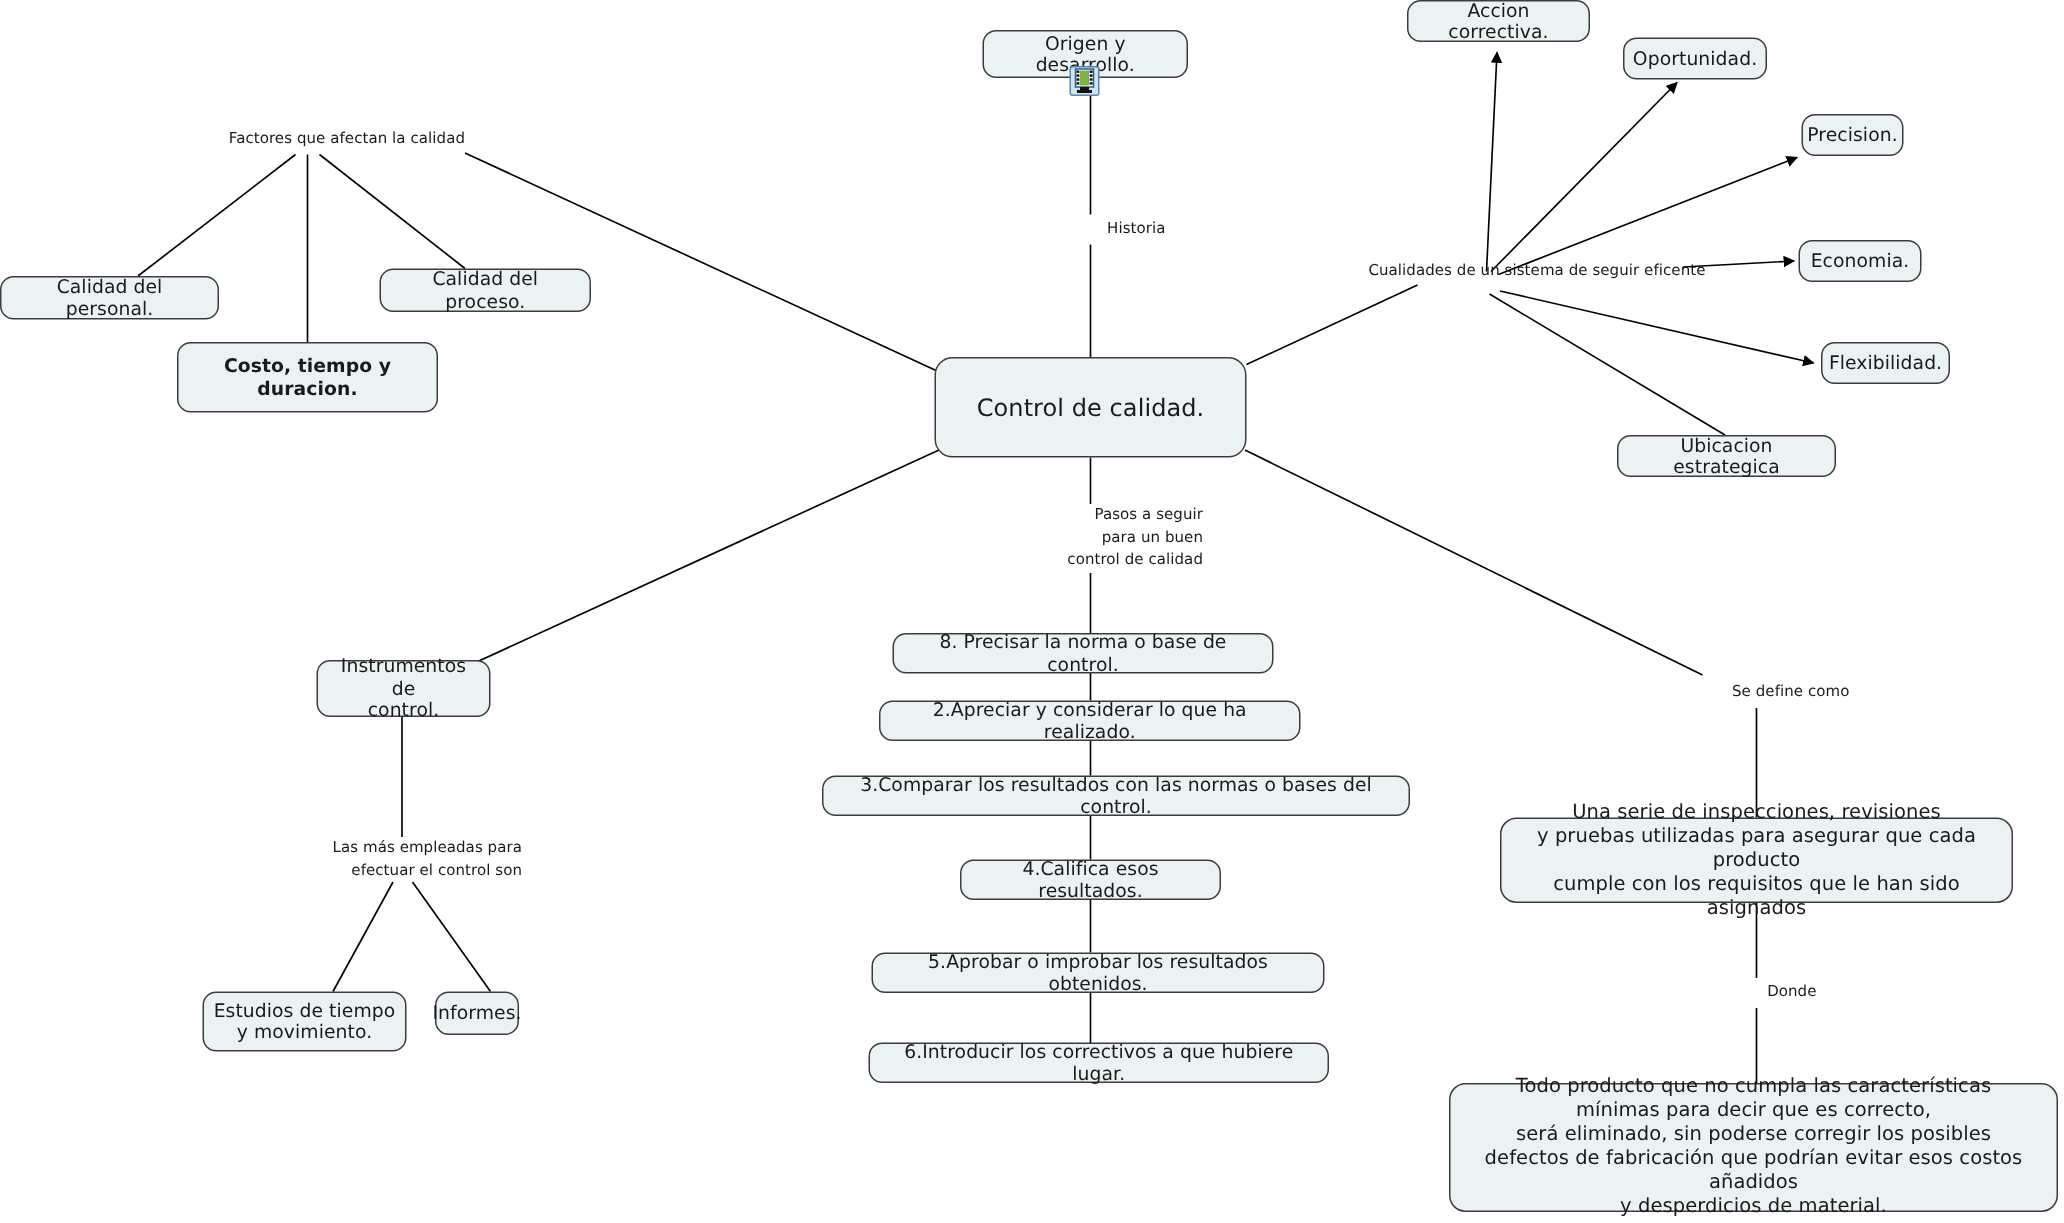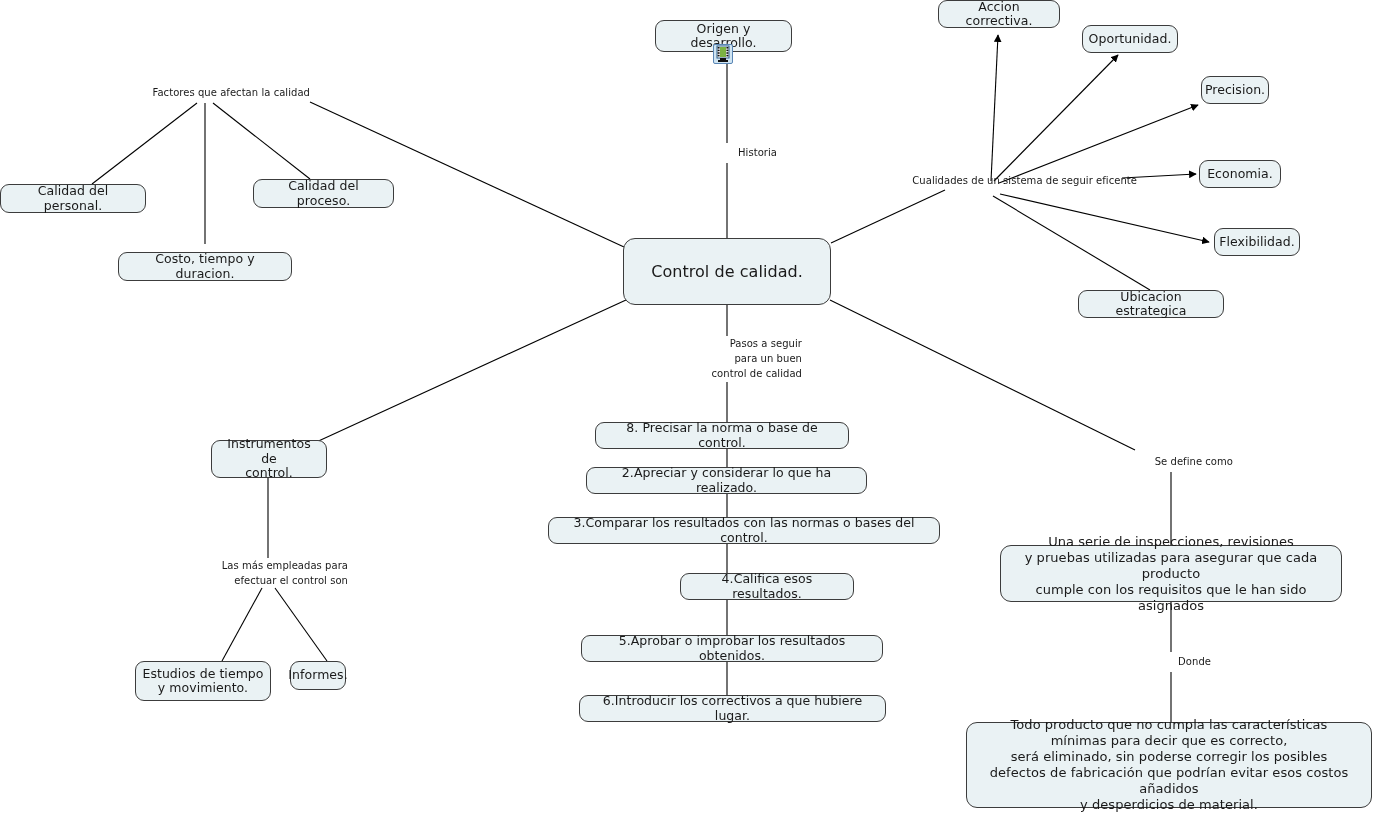--- a/index.html
+++ b/index.html
@@ -151,21 +151,21 @@
       </g>
       <rect x="6" y="13" width="6" height="2" fill="#111111"></rect>
       <rect x="4" y="15" width="10" height="2" fill="#111111"></rect>
     </svg>
   </span>
 
   <div class="linklabel" style="left:100px; top:85px; width:210px;">Factores que afectan la calidad</div>
 
   <div class="node" style="left:0px; top:184px; width:146px; height:29px;">Calidad del personal.</div>
 
-  <div class="node" style="left:118px; top:252px; width:174px; height:29px;">Costo, tiempo y duracion.</div>
+  <div class="node" style="left:118px; top:228px; width:174px; height:47px;font-weight:bold;">Costo, tiempo y duracion.</div>
 
   <div class="node" style="left:253px; top:179px; width:141px; height:29px;">Calidad del proceso.</div>
 
   <div class="linklabel" style="left:845px; top:173px; width:292px;">Cualidades de un sistema de seguir eficente</div>
 
   <div class="node" style="left:938px; top:0px; width:122px; height:28px;">Accion correctiva.</div>
 
   <div class="node" style="left:1082px; top:25px; width:96px; height:28px;">Oportunidad.</div>
 
   <div class="node" style="left:1201px; top:76px; width:68px; height:28px;">Precision.</div>
@@ -179,21 +179,21 @@
   <div class="linklabel" style="left:652px; top:336px; width:150px;">Pasos a seguir
 para un buen
 control de calidad</div>
 
   <div class="node" style="left:595px; top:422px; width:254px; height:27px;">8. Precisar la norma o base de control.</div>
 
   <div class="node" style="left:586px; top:467px; width:281px; height:27px;">2.Apreciar y considerar lo que ha realizado.</div>
 
   <div class="node" style="left:548px; top:517px; width:392px; height:27px;">3.Comparar los resultados con las normas o bases del control.</div>
 
-  <div class="node" style="left:640px; top:573px; width:174px; height:27px;margin-left:40px;">4.Califica esos resultados.</div>
+  <div class="node" style="left:640px; top:573px; width:174px; height:27px;">4.Califica esos resultados.</div>
 
   <div class="node" style="left:581px; top:635px; width:302px; height:27px;">5.Aprobar o improbar los resultados obtenidos.</div>
 
   <div class="node" style="left:579px; top:695px; width:307px; height:27px;">6.Introducir los correctivos a que hubiere lugar.</div>
 
   <div class="node" style="left:211px; top:440px; width:116px; height:38px;">Instrumentos de
 control.</div>
 
   <div class="linklabel" style="left:190px; top:558px; width:158px;">Las más empleadas para
 efectuar el control son</div>

